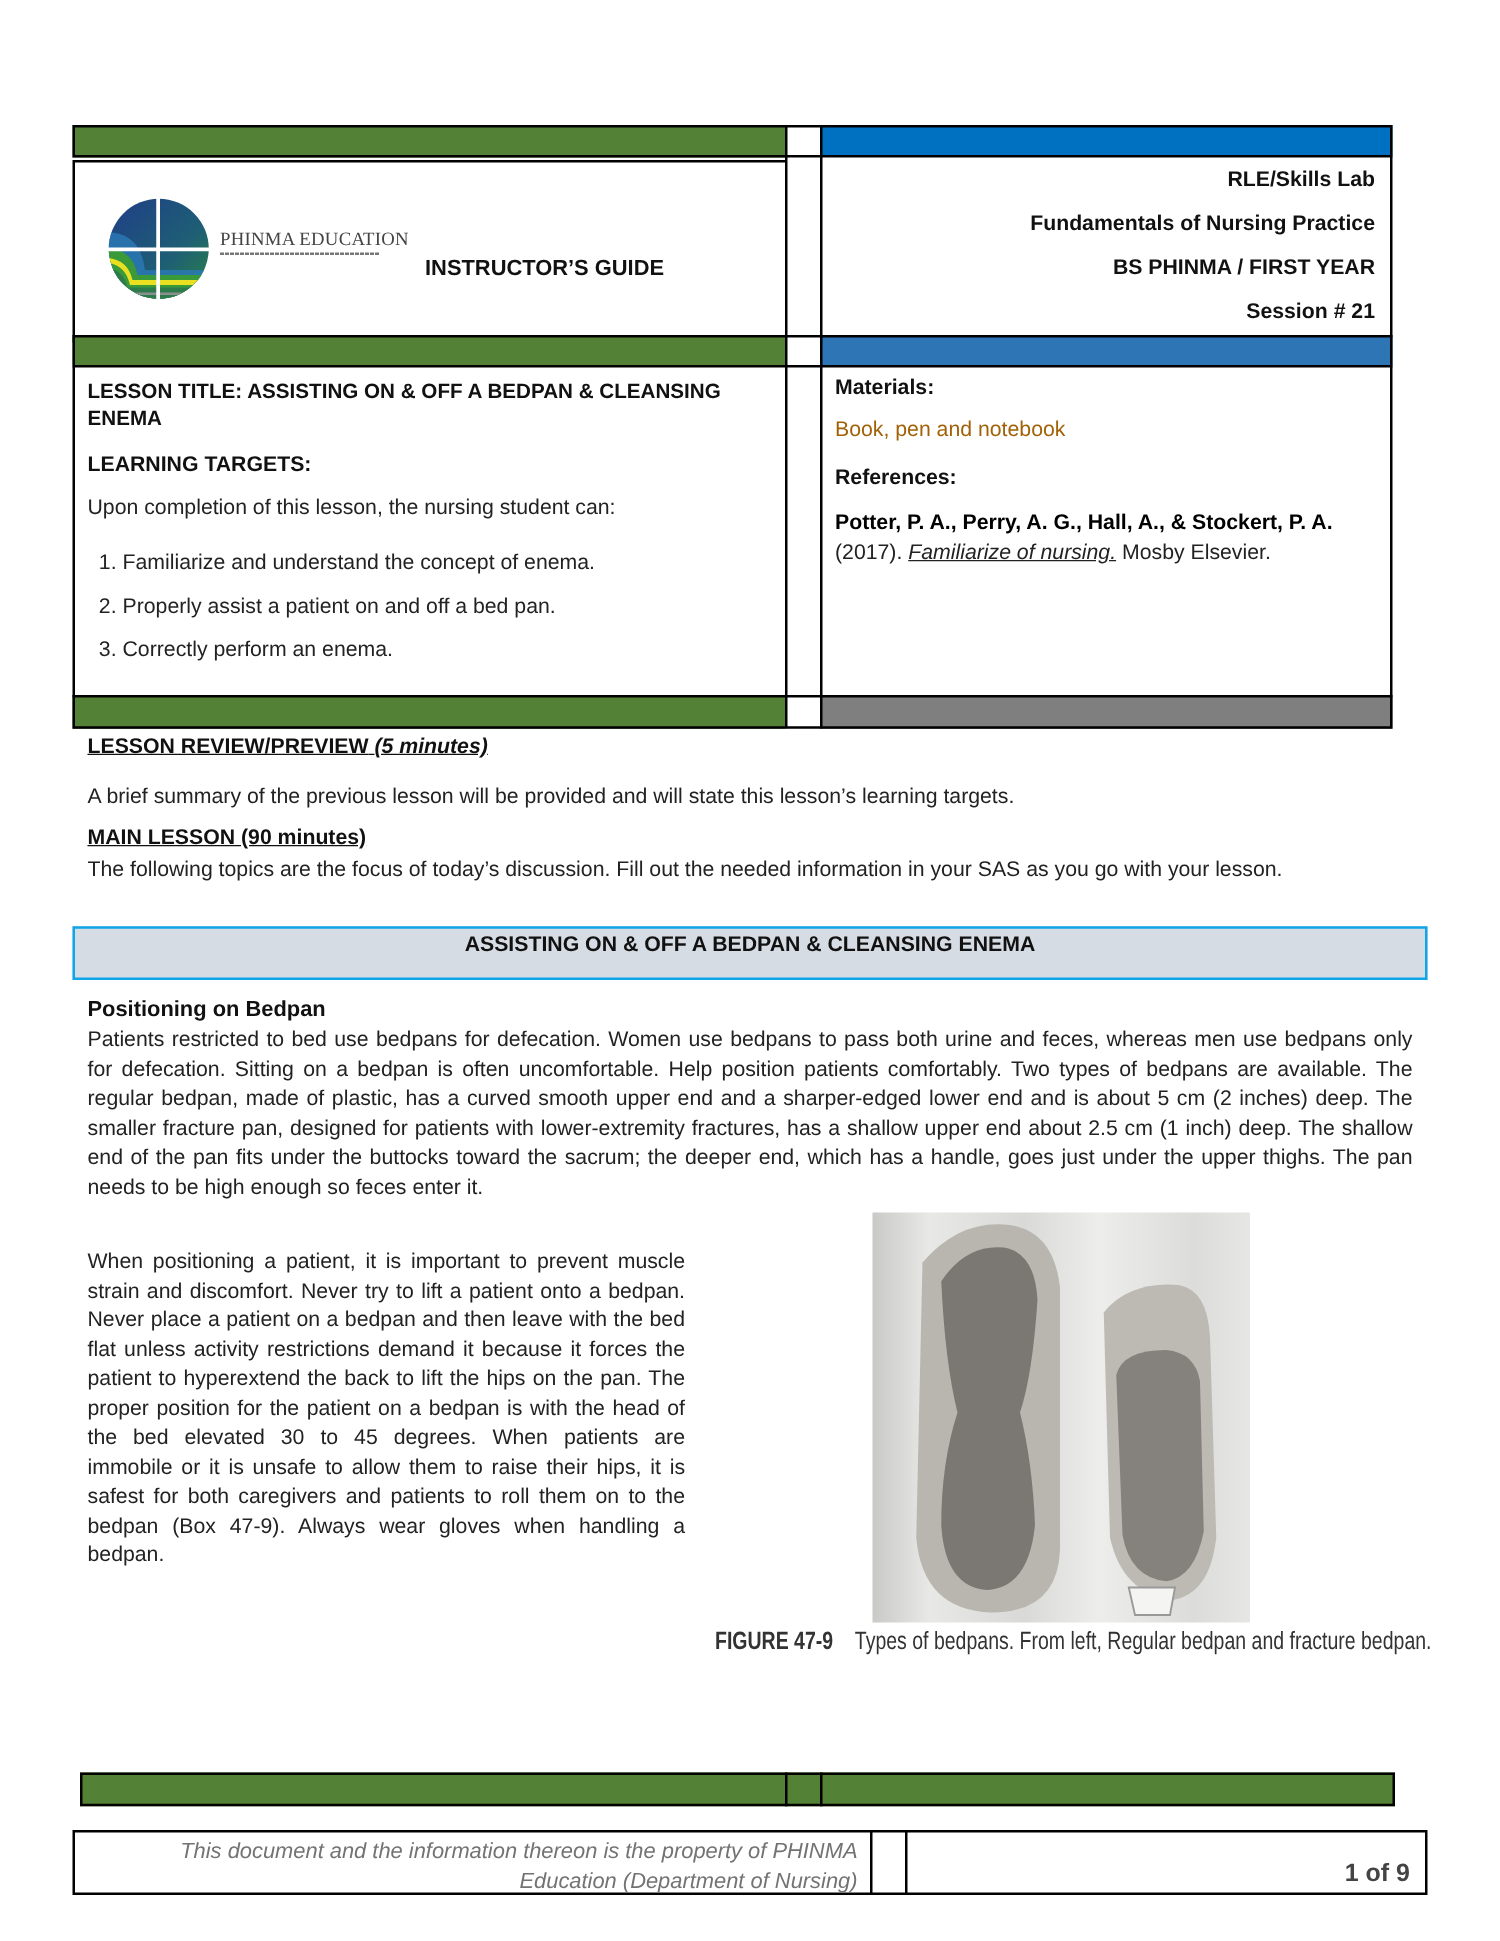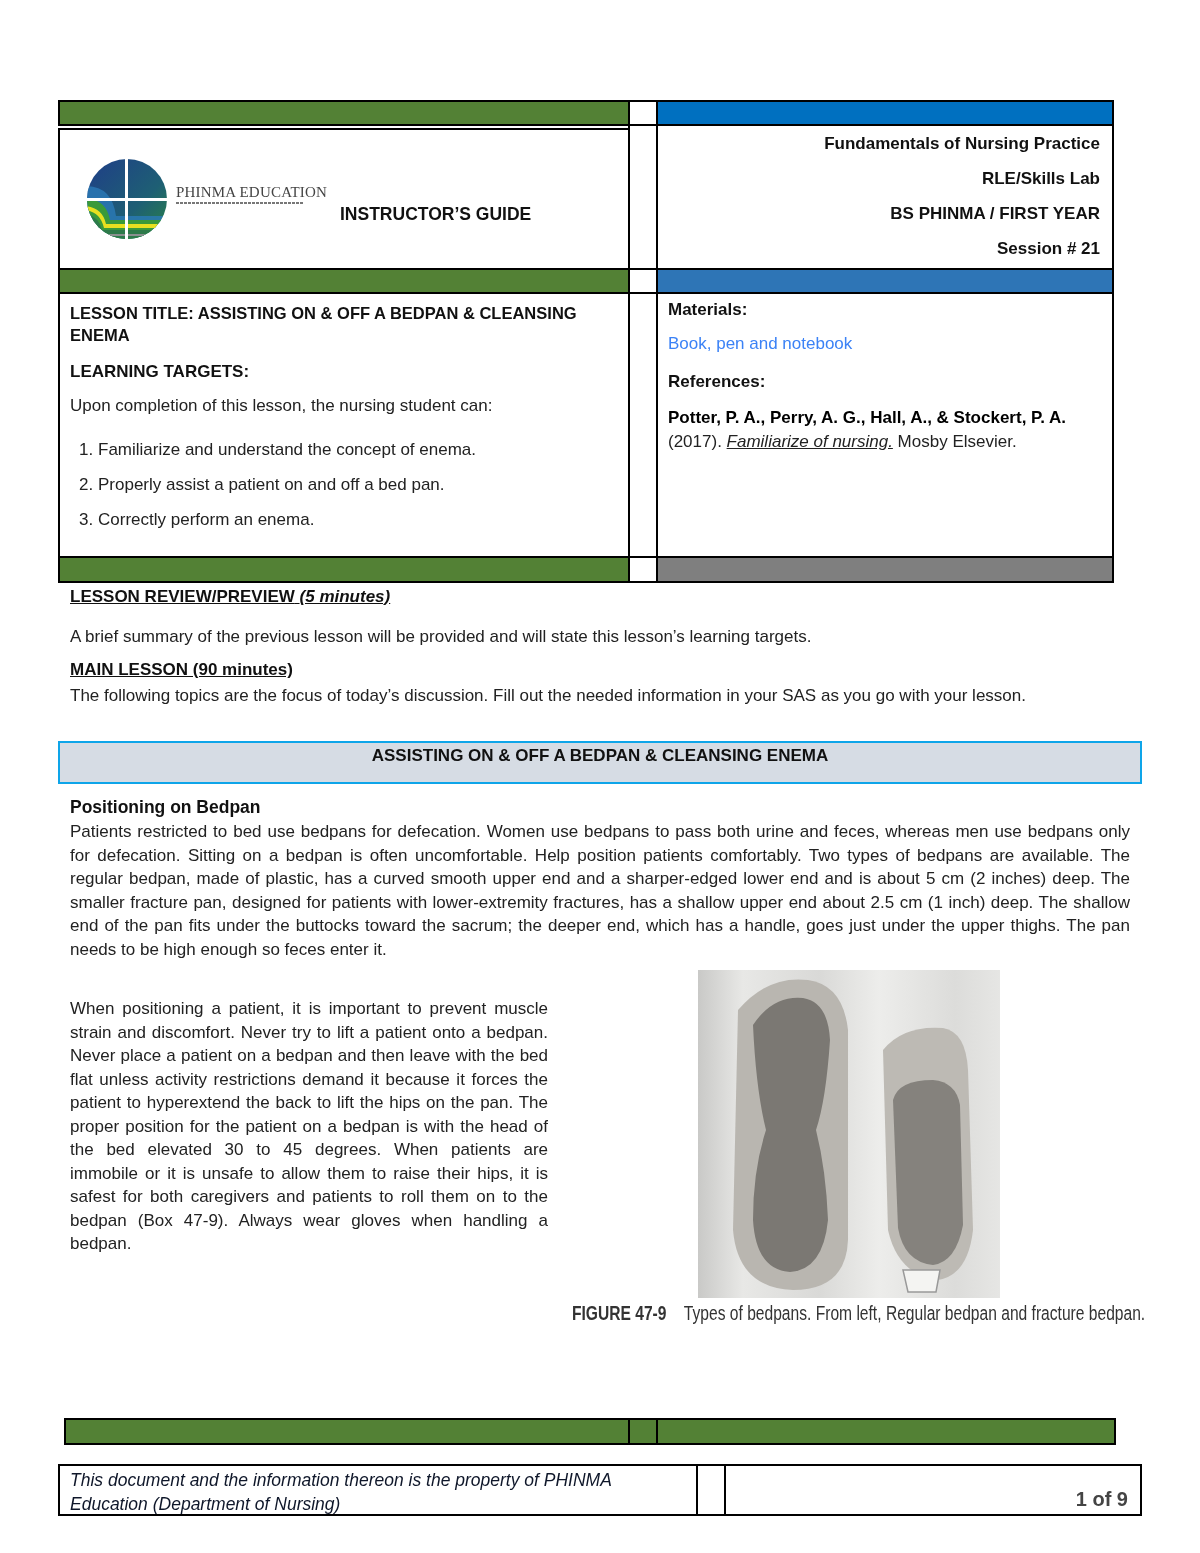--- a/index.html
+++ b/index.html
@@ -18,35 +18,35 @@
 
   .lesson-left { padding: 8px 10px; font-size: 16.5px; }
   .lesson-left .title { font-weight: bold; line-height: 22px; margin: 0; }
   .lesson-left .lt { font-weight: bold; margin: 16px 0 0 0; font-size: 17px; }
   .lesson-left .intro { margin: 14px 0 16px 0; font-size: 17px; color: #222; }
   .lesson-left ol { margin: 12px 0 0 0; padding-left: 28px; font-size: 17px; color: #222; }
   .lesson-left ol li { line-height: 35px; padding-left: 0; }
 
   .lesson-right { padding: 6px 10px; font-size: 17px; }
   .lesson-right .lbl { font-weight: bold; margin: 0; }
-  .lesson-right .val { margin: 14px 0 0 0; color: #3b82f6; }
+  .lesson-right .val { margin: 14px 0 0 0; color: #a16207; }
   .lesson-right .ref { margin: 14px 0 0 0; line-height: 24px; color: #222; }
   .lesson-right .ref b { color: #000; }
   .lesson-right .ref i { text-decoration: underline; }
 
   .sec-h { font-weight: bold; text-decoration: underline; font-size: 17px; }
   .body-txt { font-size: 17px; color: #222; line-height: 23.5px; }
   .justify { text-align: justify; }
 
   .banner { background: #d6dce4; border: 2px solid #0ea5e9; text-align: center; font-weight: bold; font-size: 17px; padding-top: 3px; }
 
   .figure-img { background: linear-gradient(90deg,#c9c9c7 0%,#e8e8e6 15%,#d9d9d7 40%,#ededeb 60%,#dcdcda 85%,#e6e6e4 100%); overflow: hidden; }
   .caption { font-family: "Liberation Sans", sans-serif; font-size: 20px; color: #333; transform: scaleX(0.78); transform-origin: left top; white-space: nowrap; }
 
-  .footer-txt { font-style: italic; font-size: 17.5px; color: #0f172a; line-height: 24px; padding: 2px 10px; }
+  .footer-txt { font-style: italic; font-size: 17.5px; color: #737373; line-height: 24px; padding: 2px 10px; text-align: right; }
   .pageno { font-weight: bold; font-size: 20px; color: #444; text-align: right; padding-right: 12px; }
 </style>
 </head>
 <body>
 
 <div>
 
   <div class="cell green" style="left:58px;top:100px;width:572px;height:26px;"></div>
   <div class="cell" style="left:628px;top:100px;width:30px;height:26px;"></div>
   <div class="cell blue" style="left:656px;top:100px;width:458px;height:26px;"></div>
@@ -75,22 +75,22 @@
         <rect x="43" y="2" width="3" height="88" fill="#fff"></rect>
         <rect x="4" y="44" width="82" height="3" fill="#fff"></rect>
       </svg>
     </div>
     <div class="abs" style="left:116px;top:54px;font-family:'Liberation Serif',serif;font-size:15px;color:#444;letter-spacing:0.2px;">PHINMA EDUCATION</div>
     <div class="abs" style="left:116px;top:72px;width:128px;height:2px;background:repeating-linear-gradient(90deg,#777 0 3px,#fff 3px 4px);"></div>
     <div class="abs" style="left:280px;top:74px;font-weight:bold;font-size:17.5px;">INSTRUCTOR’S GUIDE</div>
   </div>
   <div class="cell" style="left:628px;top:124px;width:30px;height:146px;"></div>
   <div class="cell hdr-right" style="left:656px;top:124px;width:458px;height:146px;padding:0 12px 0 10px;">
+    <p>RLE/Skills Lab</p>
     <p>Fundamentals of Nursing Practice</p>
-    <p>RLE/Skills Lab</p>
     <p>BS PHINMA / FIRST YEAR</p>
     <p>Session # 21</p>
   </div>
 
   <div class="cell green" style="left:58px;top:268px;width:572px;height:26px;"></div>
   <div class="cell" style="left:628px;top:268px;width:30px;height:26px;"></div>
   <div class="cell blue2" style="left:656px;top:268px;width:458px;height:26px;"></div>
 
   <div class="cell lesson-left" style="left:58px;top:292px;width:572px;height:266px;">
     <p class="title">LESSON TITLE:   ASSISTING ON &amp; OFF A BEDPAN &amp; CLEANSING ENEMA</p>

